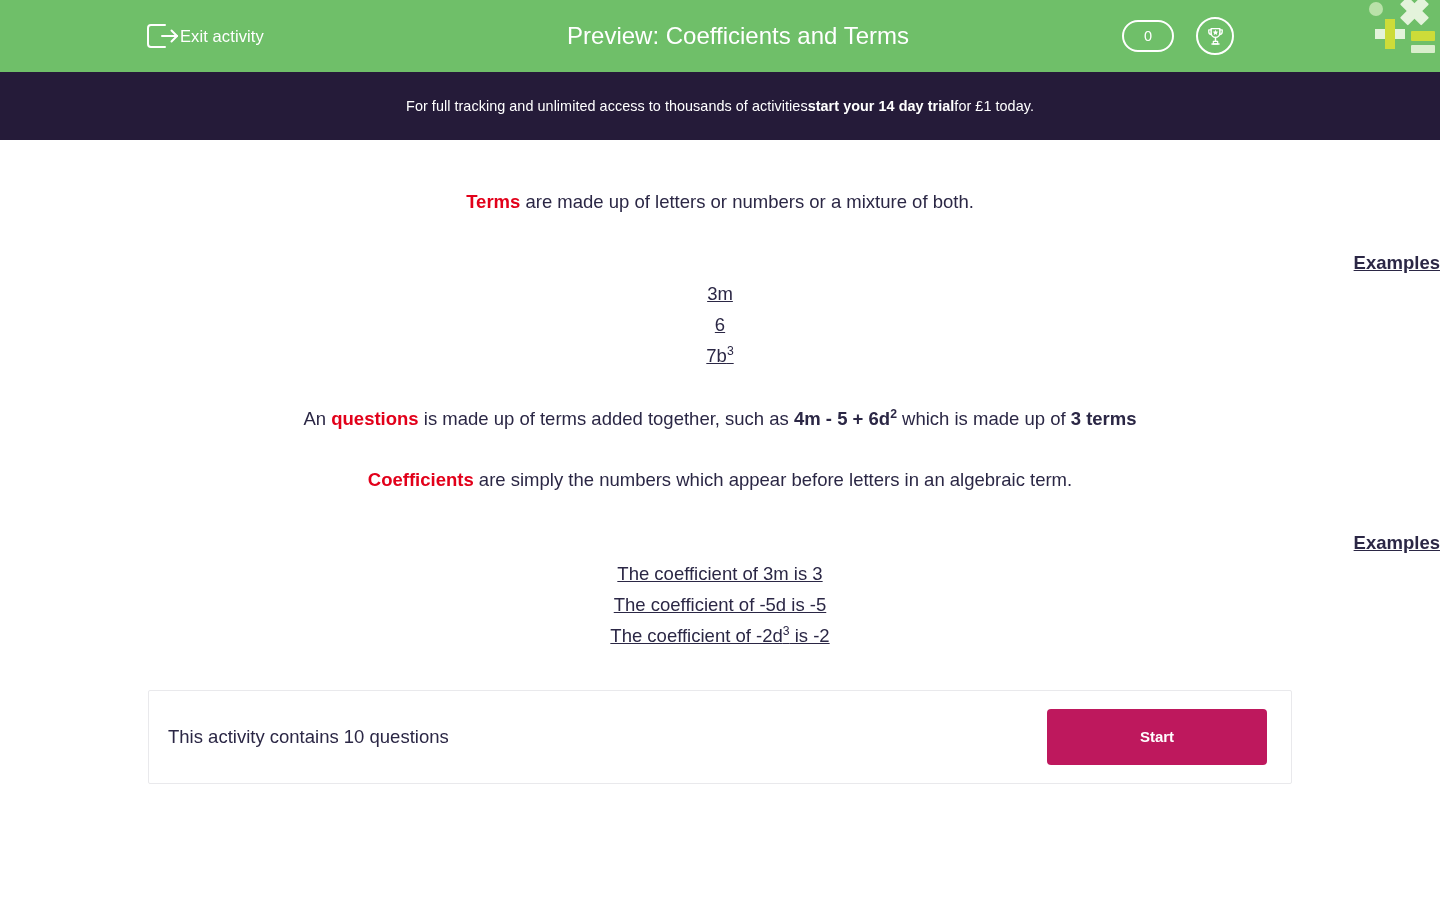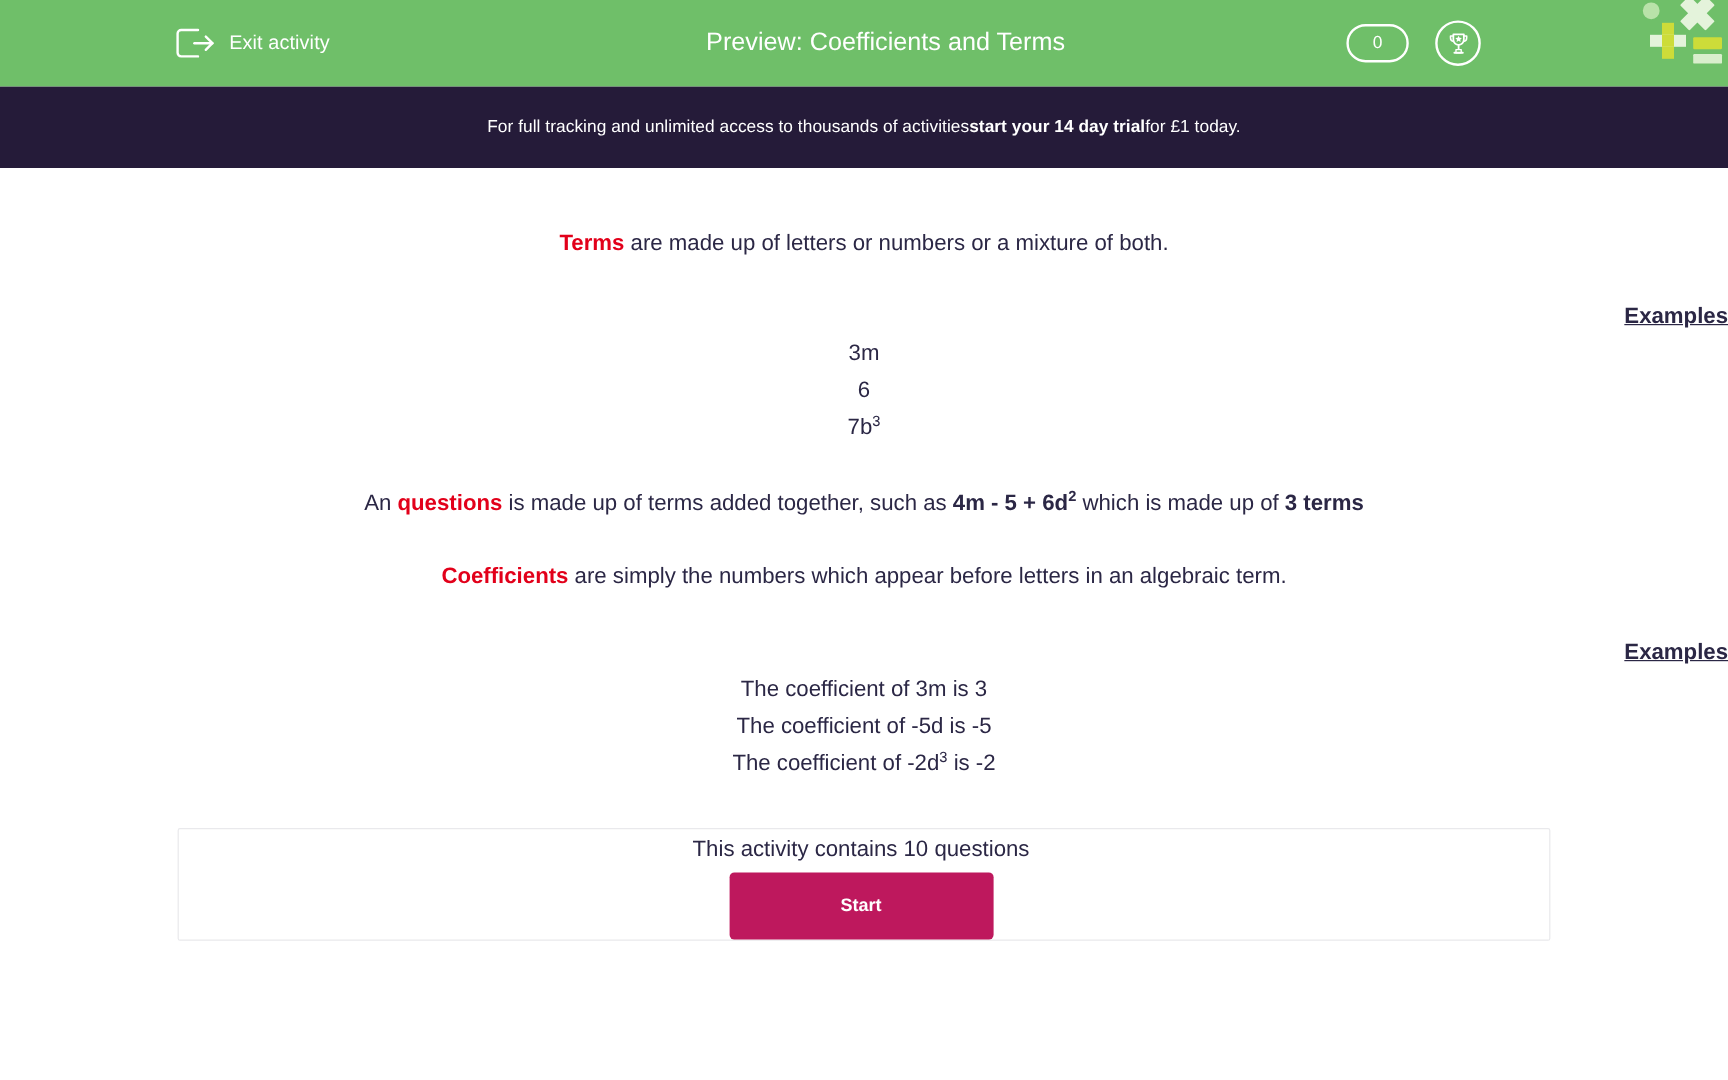--- a/index.html
+++ b/index.html
@@ -18,40 +18,39 @@
     position: relative;
     height: 72px;
     background: #6fbf69;
     display: flex;
     align-items: center;
     overflow: hidden;
   }
   .exit-activity {
     display: flex;
     align-items: center;
-    gap: 11px;
     margin-left: 146px;
     cursor: pointer;
     z-index: 3;
   }
   .exit-icon { width: 34px; height: 26px; display: block; }
   .exit-label {
     color: #ffffff;
     font-size: 16.5px;
     letter-spacing: .1px;
   }
   .header-title {
     position: absolute;
     left: 0; right: 0;
     top: 0; bottom: 0;
     display: flex;
     align-items: center;
     justify-content: center;
     color: #ffffff;
-    font-size: 21px;
+    font-size: 24px;
     pointer-events: none;
     padding-left: 36px;
   }
   .header-right {
     position: absolute;
     right: 206px;
     top: 0; bottom: 0;
     display: flex;
     align-items: center;
     gap: 22px;
@@ -118,37 +117,36 @@
   .examples-heading {
     font-weight: bold;
     text-decoration: underline;
     margin: 0;
     text-align: right;
   }
   .block-gap-1 { height: 30px; }
   .block-gap-2 { height: 32px; }
   .block-gap-3 { height: 30px; }
   .block-gap-4 { height: 31px; }
-  .example-row { margin: 0; }
+  .example-row { margin: 0; text-decoration: underline; }
   sup { font-size: .66em; vertical-align: super; line-height: 0; }
   .bold { font-weight: bold; }
 
   
   .start-card {
     width: 1144px;
     margin: 39px auto 0 auto;
     border: 1px solid #e9e9ec;
     background: #ffffff;
     height: 94px;
     display: flex;
     align-items: center;
     justify-content: space-between;
     padding: 0 24px 0 19px;
     border-radius: 2px;
-    flex-direction: column;
   }
   .question-count {
     font-size: 18.5px;
     color: #2b2745;
   }
   .start-button {
     width: 220px;
     height: 56px;
     background: #be185d;
     border: none;

